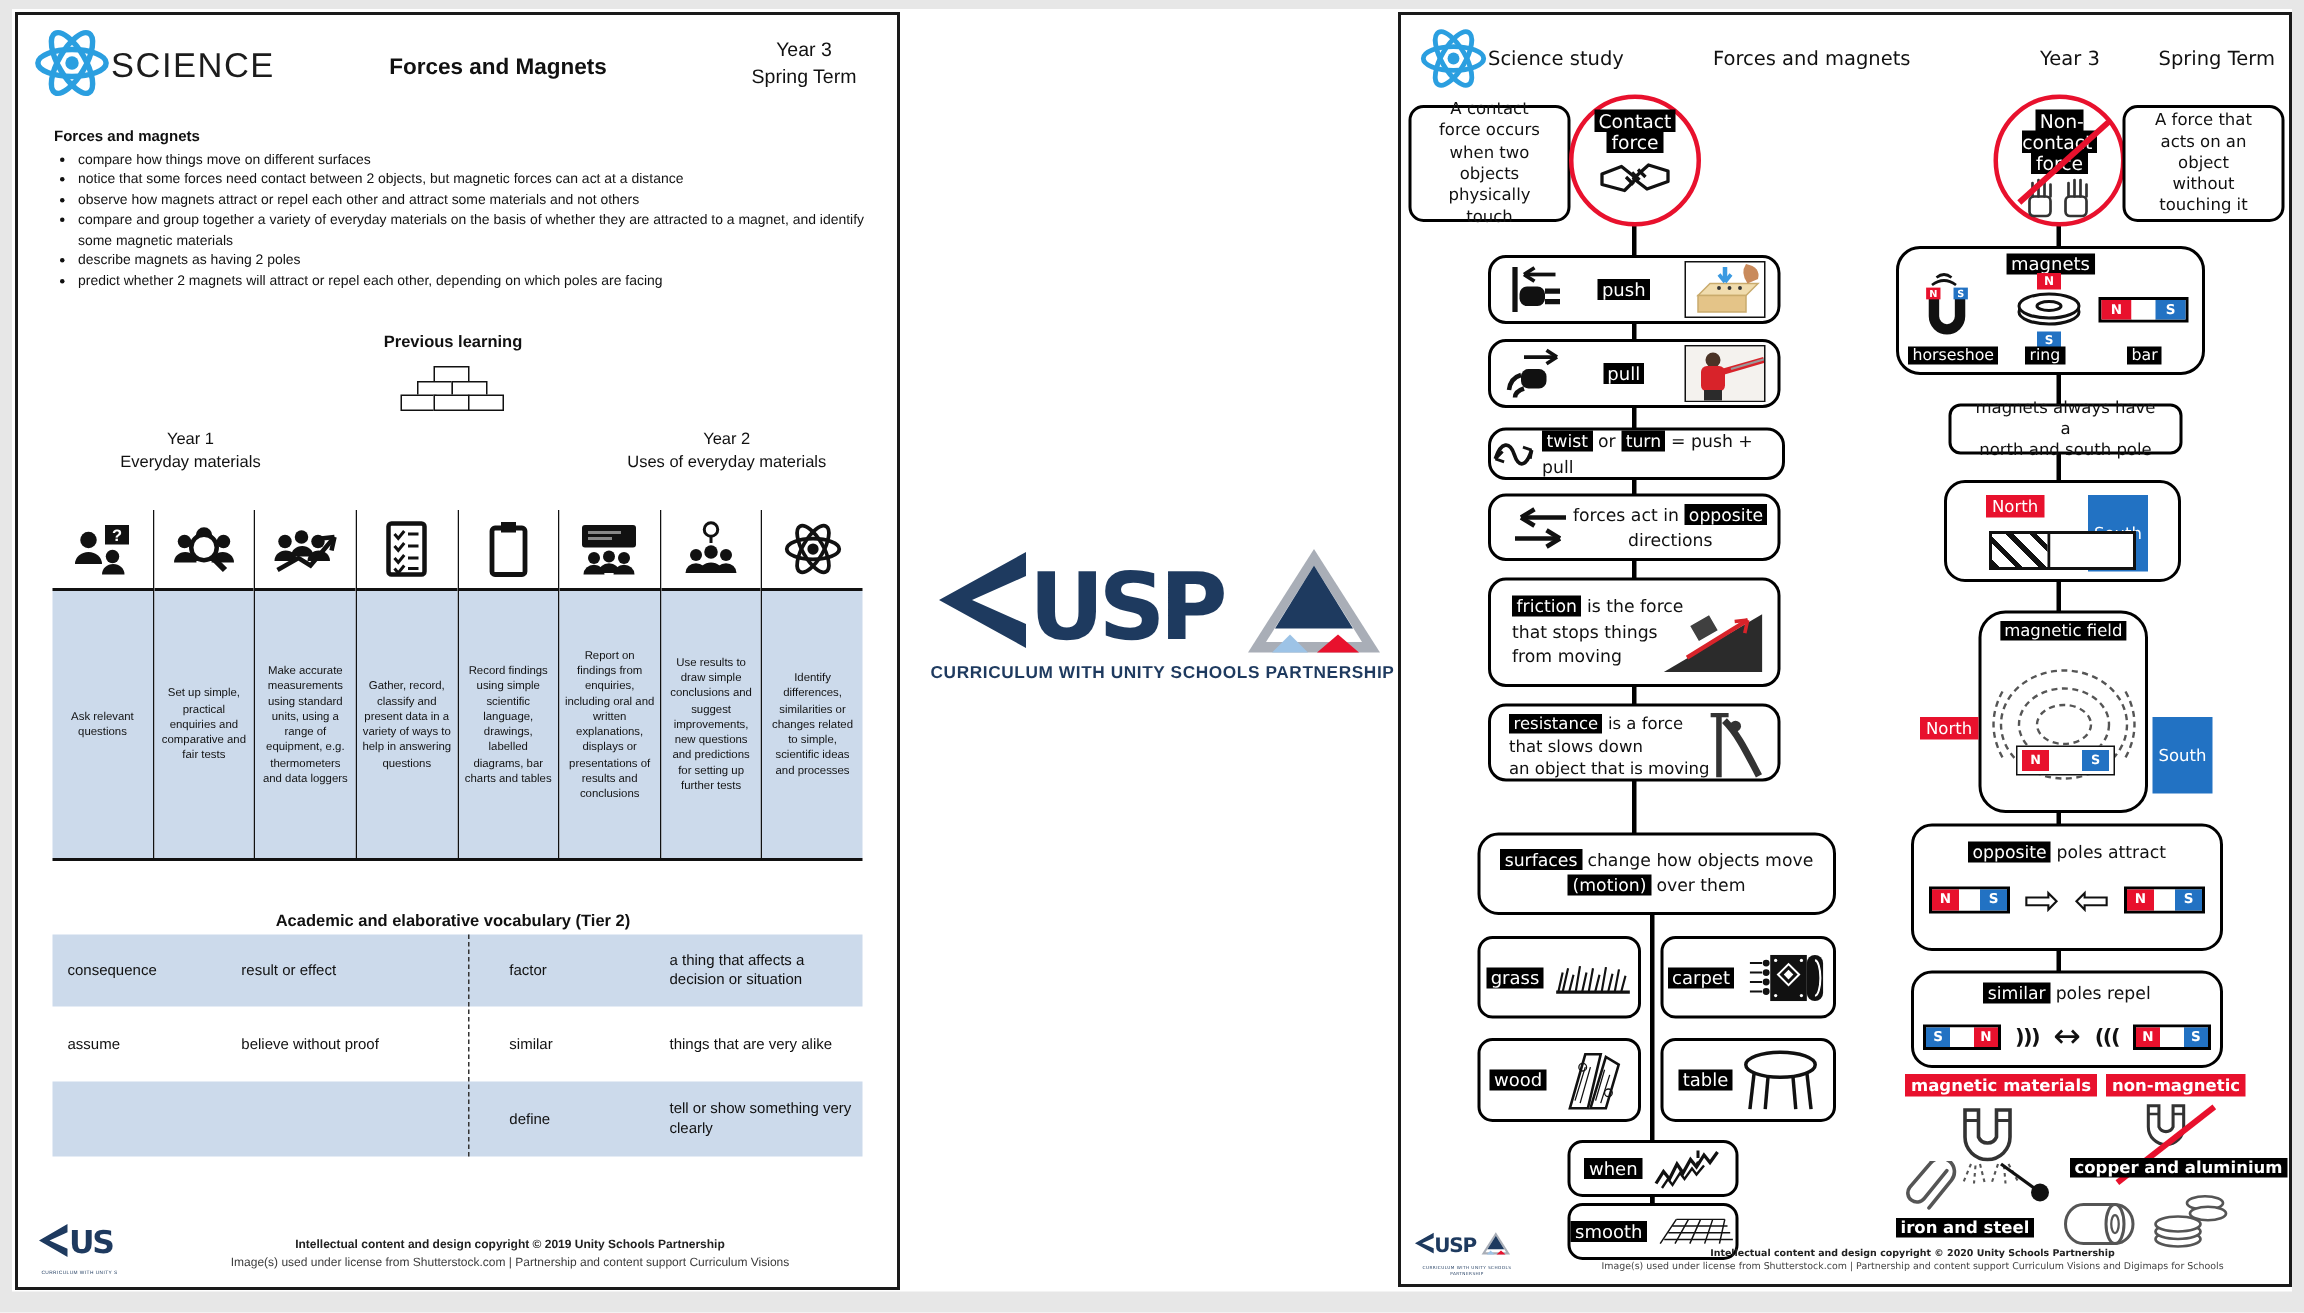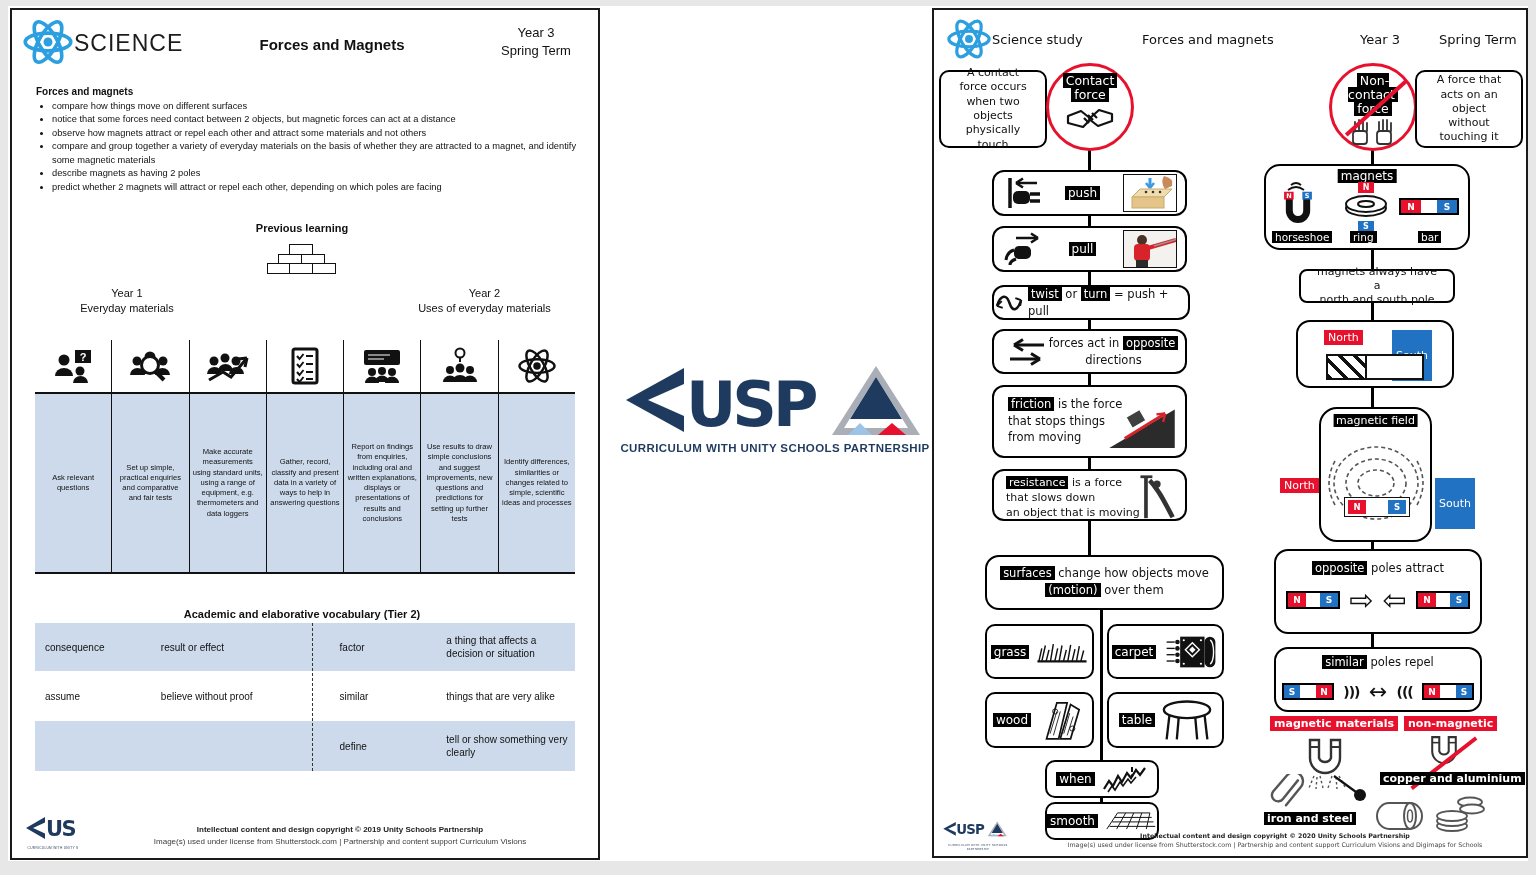--- a/index.html
+++ b/index.html
@@ -179,20 +179,29 @@
               <line x1="16" y1="25" x2="23" y2="25"></line>
             <path d="M7,32 l2.5,3 4,-5"></path>
               <line x1="16" y1="32" x2="23" y2="32"></line>
           </g>
         </svg>
       </div>
       <div class="enq-text">Gather, record, classify and present data in a variety of ways to help in answering questions</div>
     </div>
     <div class="enq-col">
       <div class="enq-icon">
+        <svg width="28" height="38" viewBox="0 0 28 38">
+          <rect x="3" y="5" width="22" height="31" rx="2" fill="#fff" stroke="#111" stroke-width="3.2"></rect>
+          <rect x="9" y="1" width="10" height="7" fill="#111"></rect>
+        </svg>
+      </div>
+      <div class="enq-text">Record findings using simple scientific language, drawings, labelled diagrams, bar charts and tables</div>
+    </div>
+    <div class="enq-col">
+      <div class="enq-icon">
         <svg width="44" height="36" viewBox="0 0 44 36">
           <rect x="4" y="2" width="36" height="15" rx="2" fill="#111"></rect>
           <line x1="8" y1="7" x2="30" y2="7" stroke="#888" stroke-width="2"></line>
           <line x1="8" y1="11" x2="24" y2="11" stroke="#888" stroke-width="2"></line>
           <circle cx="12" cy="24" r="4" fill="#111"></circle>
             <path d="M5,35 a7,6.5 0 0 1 14,0 z" fill="#111"></path>
           <circle cx="22" cy="23" r="4" fill="#111"></circle>
             <path d="M15,34 a7,6.5 0 0 1 14,0 z" fill="#111"></path>
           <circle cx="32" cy="24" r="4" fill="#111"></circle>
             <path d="M25,35 a7,6.5 0 0 1 14,0 z" fill="#111"></path>

